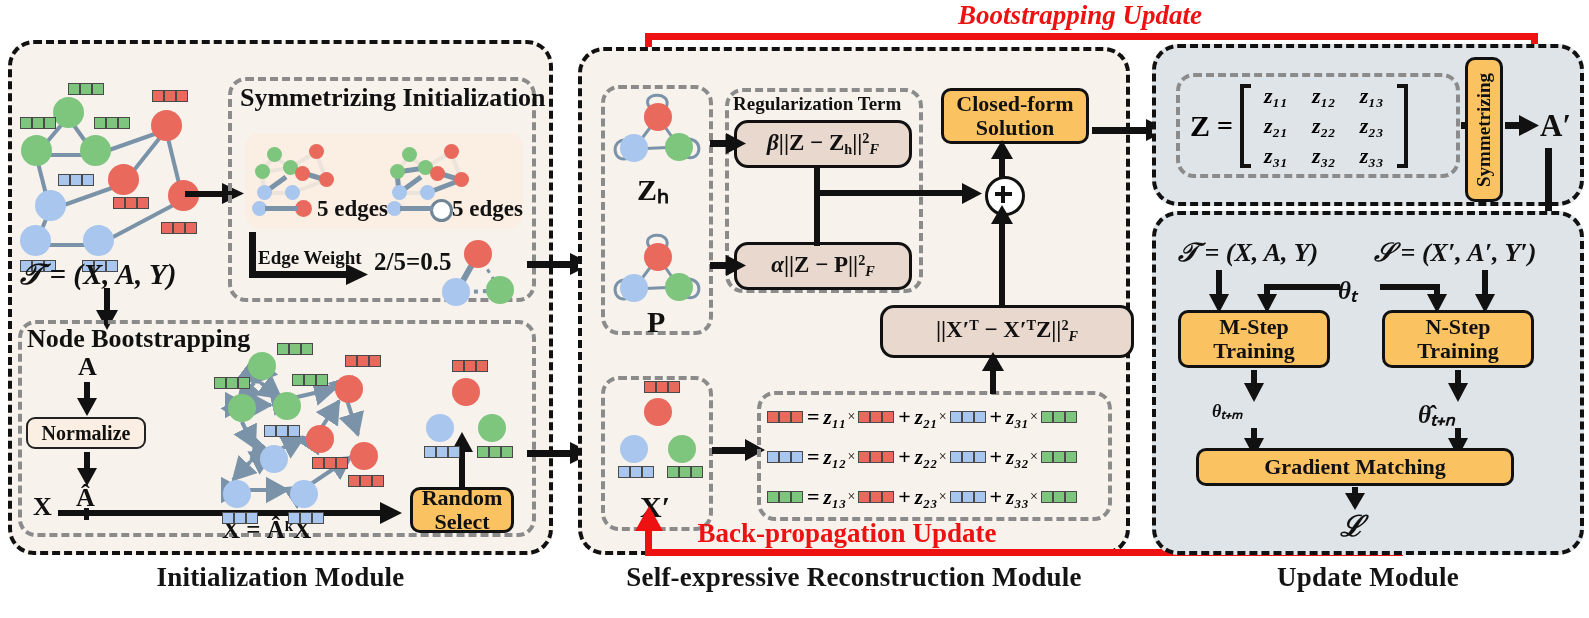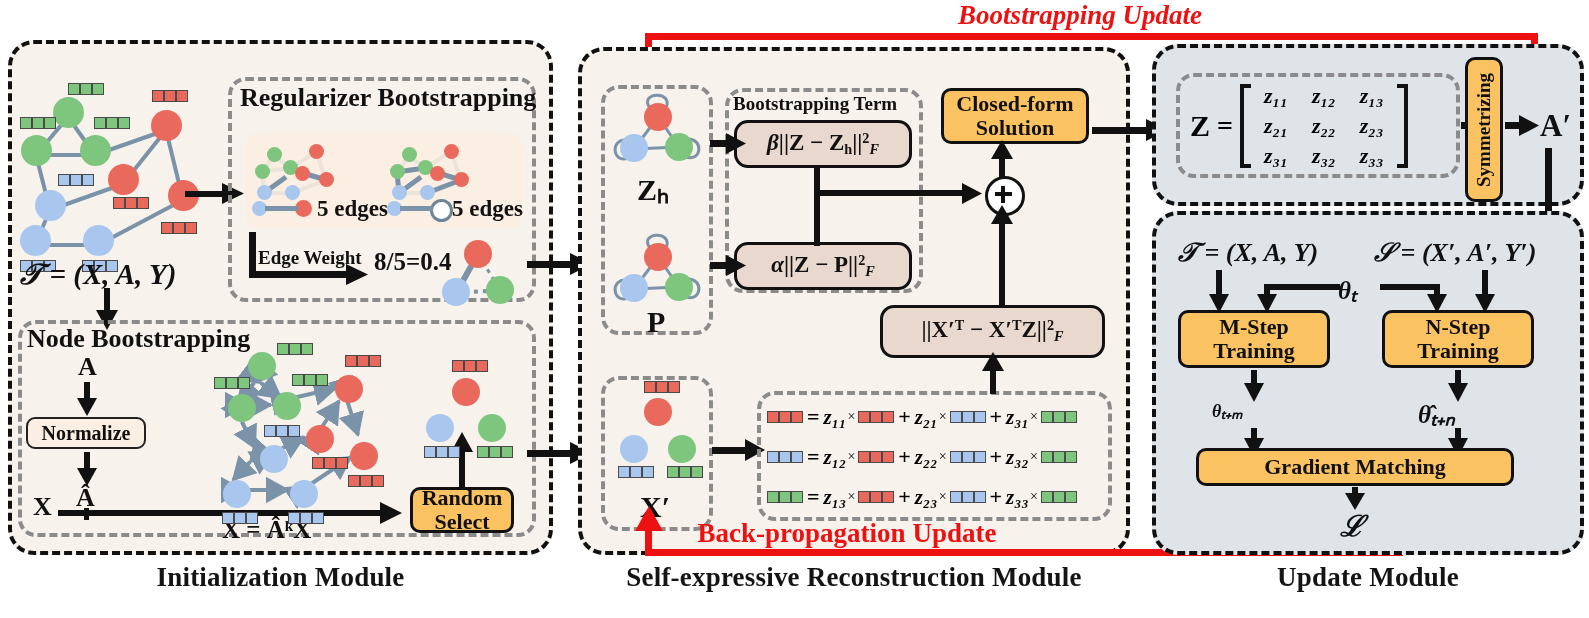--- a/index.html
+++ b/index.html
@@ -132,21 +132,21 @@
     <i></i>
   </div>
 <div class="mathlbl" style="left:20px;top:258px;font-size:29px;font-style:italic;">𝒯 = (X, A, Y)</div>
 
 <div class="hbar" style="left:185px;top:191px;width:40px;height:6px;"></div>
 <svg style="left:222px;top:182px;width:24px;height:24px;">
   <polygon points="0,1 22,11.5 0,22" fill="#111"></polygon>
 </svg>
 
 <div class="sub" style="left:228px;top:77px;width:308px;height:225px;"></div>
-<div class="ttl" style="left:240px;top:83px;">Regularizer Bootstrapping</div>
+<div class="ttl" style="left:240px;top:83px;">Symmetrizing Initialization</div>
 
 <div class="abs" style="left:245px;top:133px;width:278px;height:95px;background:#fbeee2;border-radius:14px;"></div>
 
 <svg style="left:250px;top:138px;width:130px;height:90px;">
   <g stroke="#ece4da" stroke-width="4" fill="none">
     <line x1="24" y1="18" x2="12" y2="34"></line>
     <line x1="24" y1="18" x2="40" y2="30"></line>
     <line x1="12" y1="34" x2="40" y2="30"></line>
     <line x1="40" y1="30" x2="66" y2="14"></line>
     <line x1="12" y1="34" x2="14" y2="55"></line>
@@ -200,21 +200,21 @@
 <div class="node hollow" style="left:430px;top:199px;width:17px;height:17px;"></div>
 <div class="hbar" style="left:400px;top:206px;width:33px;height:5px;background:#7b93a8;"></div>
 <div class="mini" style="left:452px;top:196px;font-size:23px;">5 edges</div>
 
 <div class="vbar" style="left:249px;top:232px;width:7px;height:46px;"></div>
 <div class="hbar" style="left:249px;top:271px;width:100px;height:7px;"></div>
 <svg style="left:346px;top:263px;width:24px;height:24px;">
   <polygon points="0,1 22,11.5 0,22" fill="#111"></polygon>
 </svg>
 <div class="mini" style="left:258px;top:247px;">Edge Weight</div>
-<div class="mini" style="left:374px;top:248px;font-size:25px;">8/5=0.4</div>
+<div class="mini" style="left:374px;top:248px;font-size:25px;">2/5=0.5</div>
 
 <svg style="left:410px;top:238px;width:110px;height:70px;">
   <line x1="46" y1="55" x2="68" y2="16" stroke="#7b93a8" stroke-width="6"></line>
   <line x1="46" y1="55" x2="90" y2="52" stroke="#7b93a8" stroke-width="4" stroke-dasharray="4 5"></line>
   <line x1="68" y1="16" x2="90" y2="52" stroke="#7b93a8" stroke-width="3" stroke-dasharray="4 5"></line>
 </svg>
 <div class="node red" style="left:464px;top:240px;width:28px;height:28px;"></div>
 <div class="node blu" style="left:442px;top:278px;width:28px;height:28px;"></div>
 <div class="node grn" style="left:486px;top:276px;width:28px;height:28px;"></div>
 
@@ -386,21 +386,21 @@
     <path d="M19,48 C2,46 4,72 20,66"></path>
     <path d="M79,47 C96,46 94,70 78,65"></path>
   </g>
 </svg>
 <div class="node red" style="left:644px;top:243px;width:28px;height:28px;"></div>
 <div class="node blu" style="left:620px;top:274px;width:28px;height:28px;"></div>
 <div class="node grn" style="left:665px;top:273px;width:28px;height:28px;"></div>
 <div class="mathlbl" style="left:647px;top:305px;font-size:30px;">P</div>
 
 <div class="sub" style="left:725px;top:88px;width:198px;height:205px;"></div>
-<div class="mini" style="left:733px;top:93px;font-size:19px;">Bootstrapping Term</div>
+<div class="mini" style="left:733px;top:93px;font-size:19px;">Regularization Term</div>
 <div class="beige" style="left:734px;top:120px;width:178px;height:48px;">
   <span><em class="it">β</em>||Z − Z<sub>h</sub>||<sup>2</sup><sub><em class="it">F</em></sub></span>
 </div>
 <div class="beige" style="left:734px;top:242px;width:178px;height:48px;">
   <span><em class="it">α</em>||Z − P||<sup>2</sup><sub><em class="it">F</em></sub></span>
 </div>
 
 <div class="hbar" style="left:710px;top:140px;width:24px;height:7px;"></div>
 <svg style="left:726px;top:132px;width:22px;height:23px;">
   <polygon points="0,1 20,11.5 0,22" fill="#111"></polygon>
@@ -411,21 +411,21 @@
 </svg>
 
 <div class="vbar" style="left:814px;top:166px;width:6px;height:80px;"></div>
 <div class="hbar" style="left:814px;top:190px;width:152px;height:6px;"></div>
 <svg style="left:962px;top:182px;width:22px;height:23px;">
   <polygon points="0,1 20,11.5 0,22" fill="#111"></polygon>
 </svg>
 
 <div class="plus" style="left:985px;top:176px;"></div>
 
-<div class="beige" style="left:880px;top:305px;width:225px;height:53px;">
+<div class="beige" style="left:880px;top:305px;width:254px;height:53px;">
   <span>||X′<sup>T</sup> − X′<sup>T</sup>Z||<sup>2</sup><sub><em class="it">F</em></sub></span>
 </div>
 <div class="vbar" style="left:999px;top:214px;width:6px;height:92px;"></div>
 <svg style="left:991px;top:205px;width:22px;height:20px;">
   <polygon points="11,0 22,19 0,19" fill="#111"></polygon>
 </svg>
 
 <div class="orange" style="left:941px;top:88px;width:148px;height:56px;align-items:center;">
   <span>Closed-form Solution</span>
 </div>

